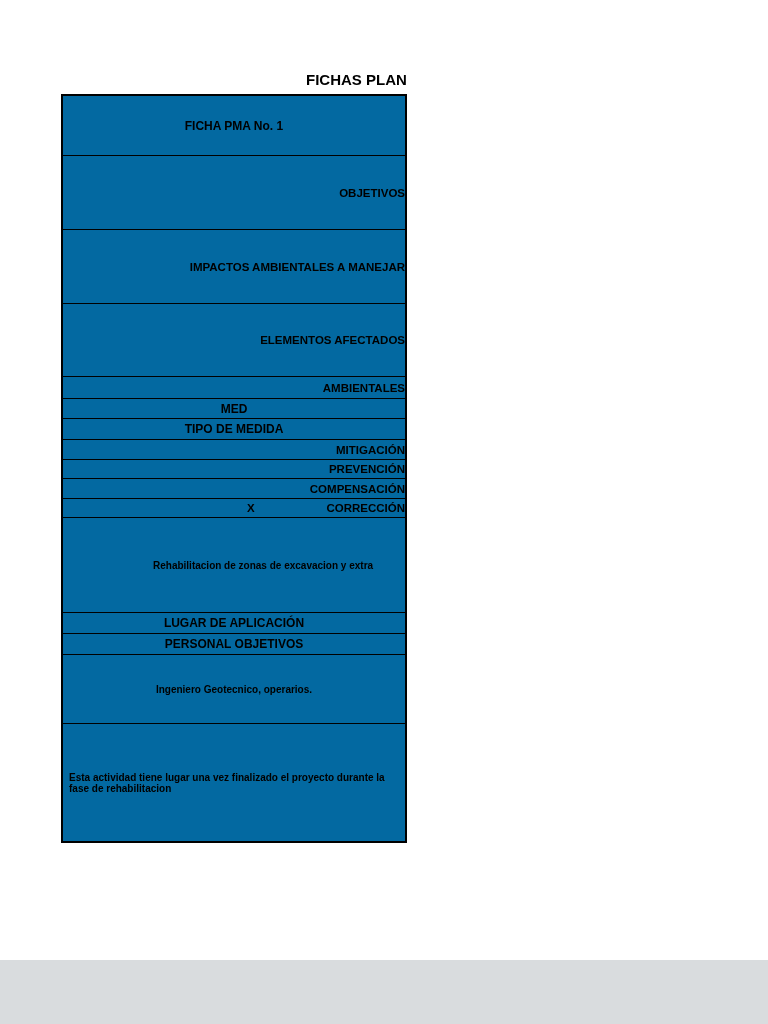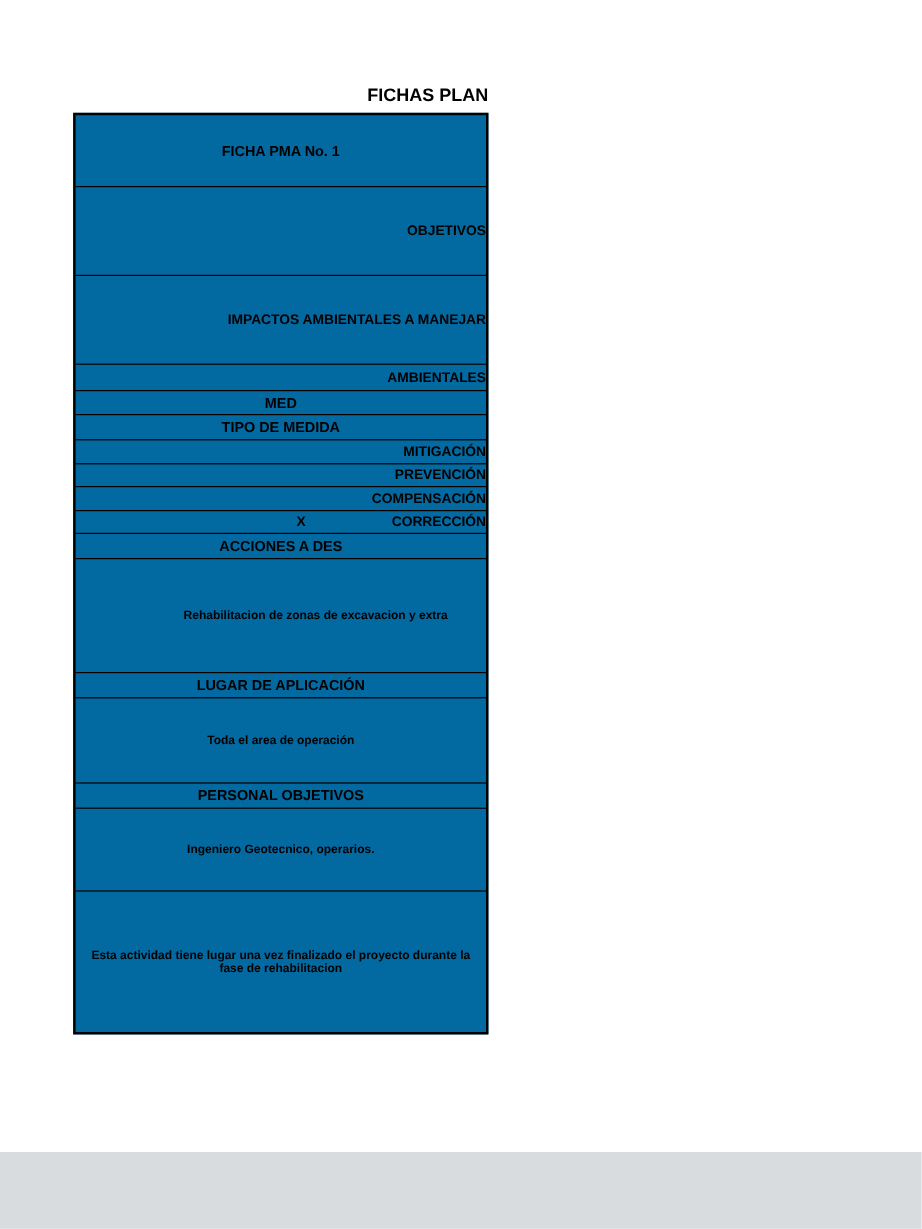--- a/index.html
+++ b/index.html
@@ -33,21 +33,21 @@
     font-size:11.5px;
     overflow:hidden;
     white-space:nowrap;
   }
   .row.nb { border-bottom:none; }
   .c { justify-content:center; }
   .l { justify-content:flex-end; padding-left:10px; }
   .r { justify-content:center; }
   .hdr { font-size:12px; }
   .body-text { font-size:10px; }
-  .wrap { white-space:normal; text-align:center; }
+  .wrap { white-space:normal; }
   .wrap span { display:block; width:100%; padding:0 6px; }
   .indent { justify-content:flex-start; padding-left:90px; }
   .mark {
     position:absolute;
     left:184px; top:50%;
     transform:translateY(-50%);
   }
   .h60{height:60px} .h74{height:74px} .h73{height:73px} .h22{height:22px}
   .h20{height:20px} .h21{height:21px} .h19{height:19px} .h95{height:95px}
   .h71{height:71px} .h69{height:69px} .h117{height:117px}
@@ -70,20 +70,23 @@
   </div>
 
   <div class="row h74 l">
     <span>OBJETIVOS</span>
   </div>
 
   <div class="row h74 l">
     <span>IMPACTOS AMBIENTALES A MANEJAR</span>
   </div>
 
+  <div class="row h73 l">
+    <span>ELEMENTOS AFECTADOS</span>
+  </div>
 
   <div class="row h22 l">
     <span>AMBIENTALES</span>
   </div>
 
   <div class="row h20 r hdr">
     <span>MED</span>
   </div>
 
   <div class="row h21 c hdr">
@@ -103,35 +106,29 @@
   <div class="row h20 l">
     <span>COMPENSACIÓN</span>
     <span class="mark"></span>
   </div>
 
   <div class="row h19 l">
     <span>CORRECCIÓN</span>
     <span class="mark">X</span>
   </div>
 
-  <div class="row h21 r hdr">
-    <span>ACCIONES A DES</span>
-  </div>
 
   <div class="row h95 indent body-text">
     <span>Rehabilitacion de zonas de excavacion y extra</span>
   </div>
 
   <div class="row h21 c hdr">
     <span>LUGAR DE APLICACIÓN</span>
   </div>
 
-  <div class="row h71 c body-text">
-    <span>Toda el area de operación</span>
-  </div>
 
   <div class="row h21 c hdr">
     <span>PERSONAL OBJETIVOS</span>
   </div>
 
   <div class="row h69 c body-text">
     <span>Ingeniero Geotecnico, operarios.</span>
   </div>
 
 

